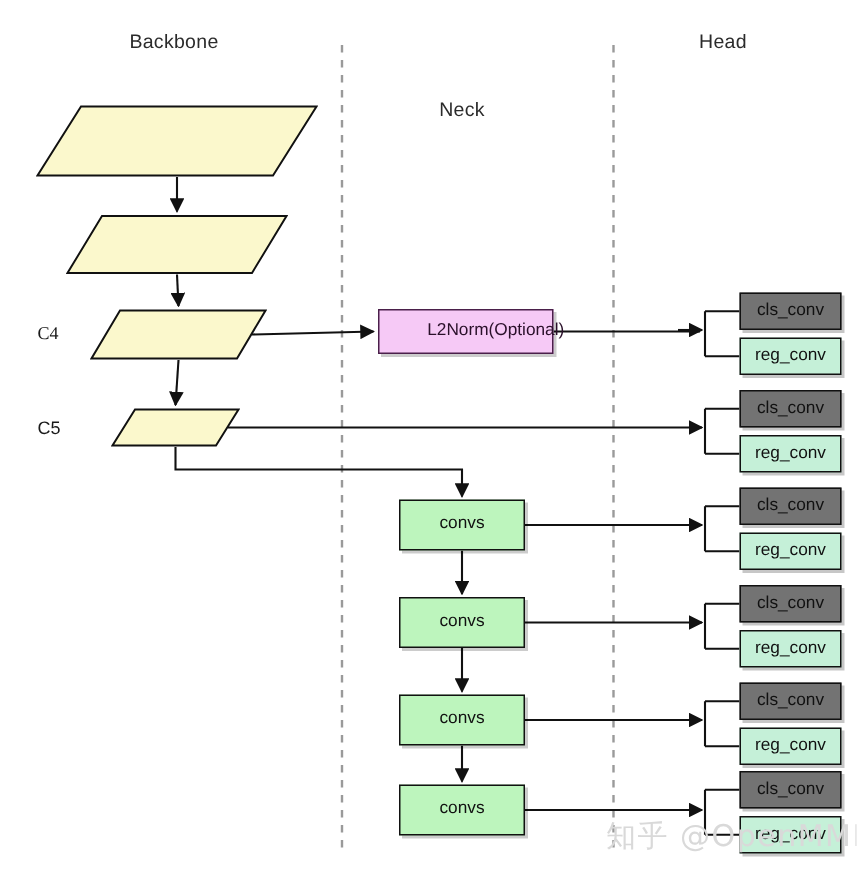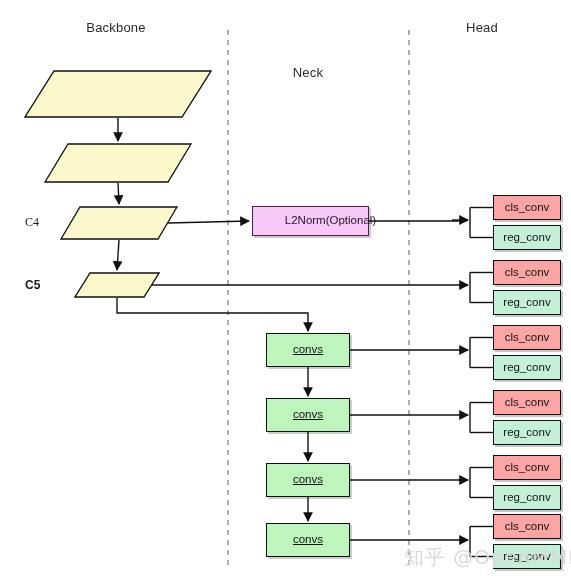--- a/index.html
+++ b/index.html
@@ -46,23 +46,23 @@
     justify-content: center;
     font-size: 11.5px;
     line-height: 1;
     white-space: nowrap;
     color: #111111;
   }
   .boxnode {
     border: 1.3px solid #111111;
     box-shadow: 2px 2px 0 rgba(0,0,0,0.20);
   }
-  .convs-box { background: #bdf5bd; text-decoration: underline; }
+  .convs-box { background: #bdf5bd; }
   .l2norm-box { background: #f6c9f6; border-color: #4a1f4a; color: #2a102a; }
-  .cls-box { background: #fca5a5; box-shadow: 2px 2px 0 rgba(0,0,0,0.22); }
+  .cls-box { background: #737373; box-shadow: 2px 2px 0 rgba(0,0,0,0.22); }
   .reg-box { background: #c5f0d8; box-shadow: 2px 2px 0 rgba(0,0,0,0.22); }
   .watermark {
     position: absolute;
     font-size: 20px;
     color: #d9d9d9;
     white-space: nowrap;
     letter-spacing: 1px;
     font-family: "DejaVu Sans", sans-serif;
   }
 </style>
@@ -118,21 +118,21 @@
       </g>
   </svg>
 
   <div id="col-titles">
       <div class="col-title" style="left: 56px; top: 20px; width: 120px;">Backbone</div>
       <div class="col-title" style="left: 248px; top: 20px; width: 120px; margin-top: 45px;">Neck</div>
       <div class="col-title" style="left: 422px; top: 20px; width: 120px;">Head</div>
     </div>
   <div id="stage-labels">
       <div class="stage-label" style="left: 25px; top: 215px; font-family: Liberation Serif, serif;">C4</div>
-      <div class="stage-label" style="left: 25px; top: 278px; font-weight: bold;">C5</div>
+      <div class="stage-label" style="left: 25px; top: 278px;">C5</div>
     </div>
   <div id="feature-maps">
       <div style="position: absolute; left: 24px; top: 70px; width: 188px; height: 48px;"><svg width="188" height="48" viewBox="0 0 188 48">
           <polygon points="30,1 187,1 158,47 1,47" fill="#fbf8cc" stroke="#111111" stroke-width="1.3"></polygon>
         </svg></div>
       <div style="position: absolute; left: 44px; top: 143px; width: 148px; height: 40px;"><svg width="148" height="40" viewBox="0 0 148 40">
           <polygon points="24,1 147,1 124,39 1,39" fill="#fbf8cc" stroke="#111111" stroke-width="1.3"></polygon>
         </svg></div>
       <div style="position: absolute; left: 60px; top: 206px; width: 118px; height: 34px;"><svg width="118" height="34" viewBox="0 0 118 34">
           <polygon points="20,1 117,1 98,33 1,33" fill="#fbf8cc" stroke="#111111" stroke-width="1.3"></polygon>

